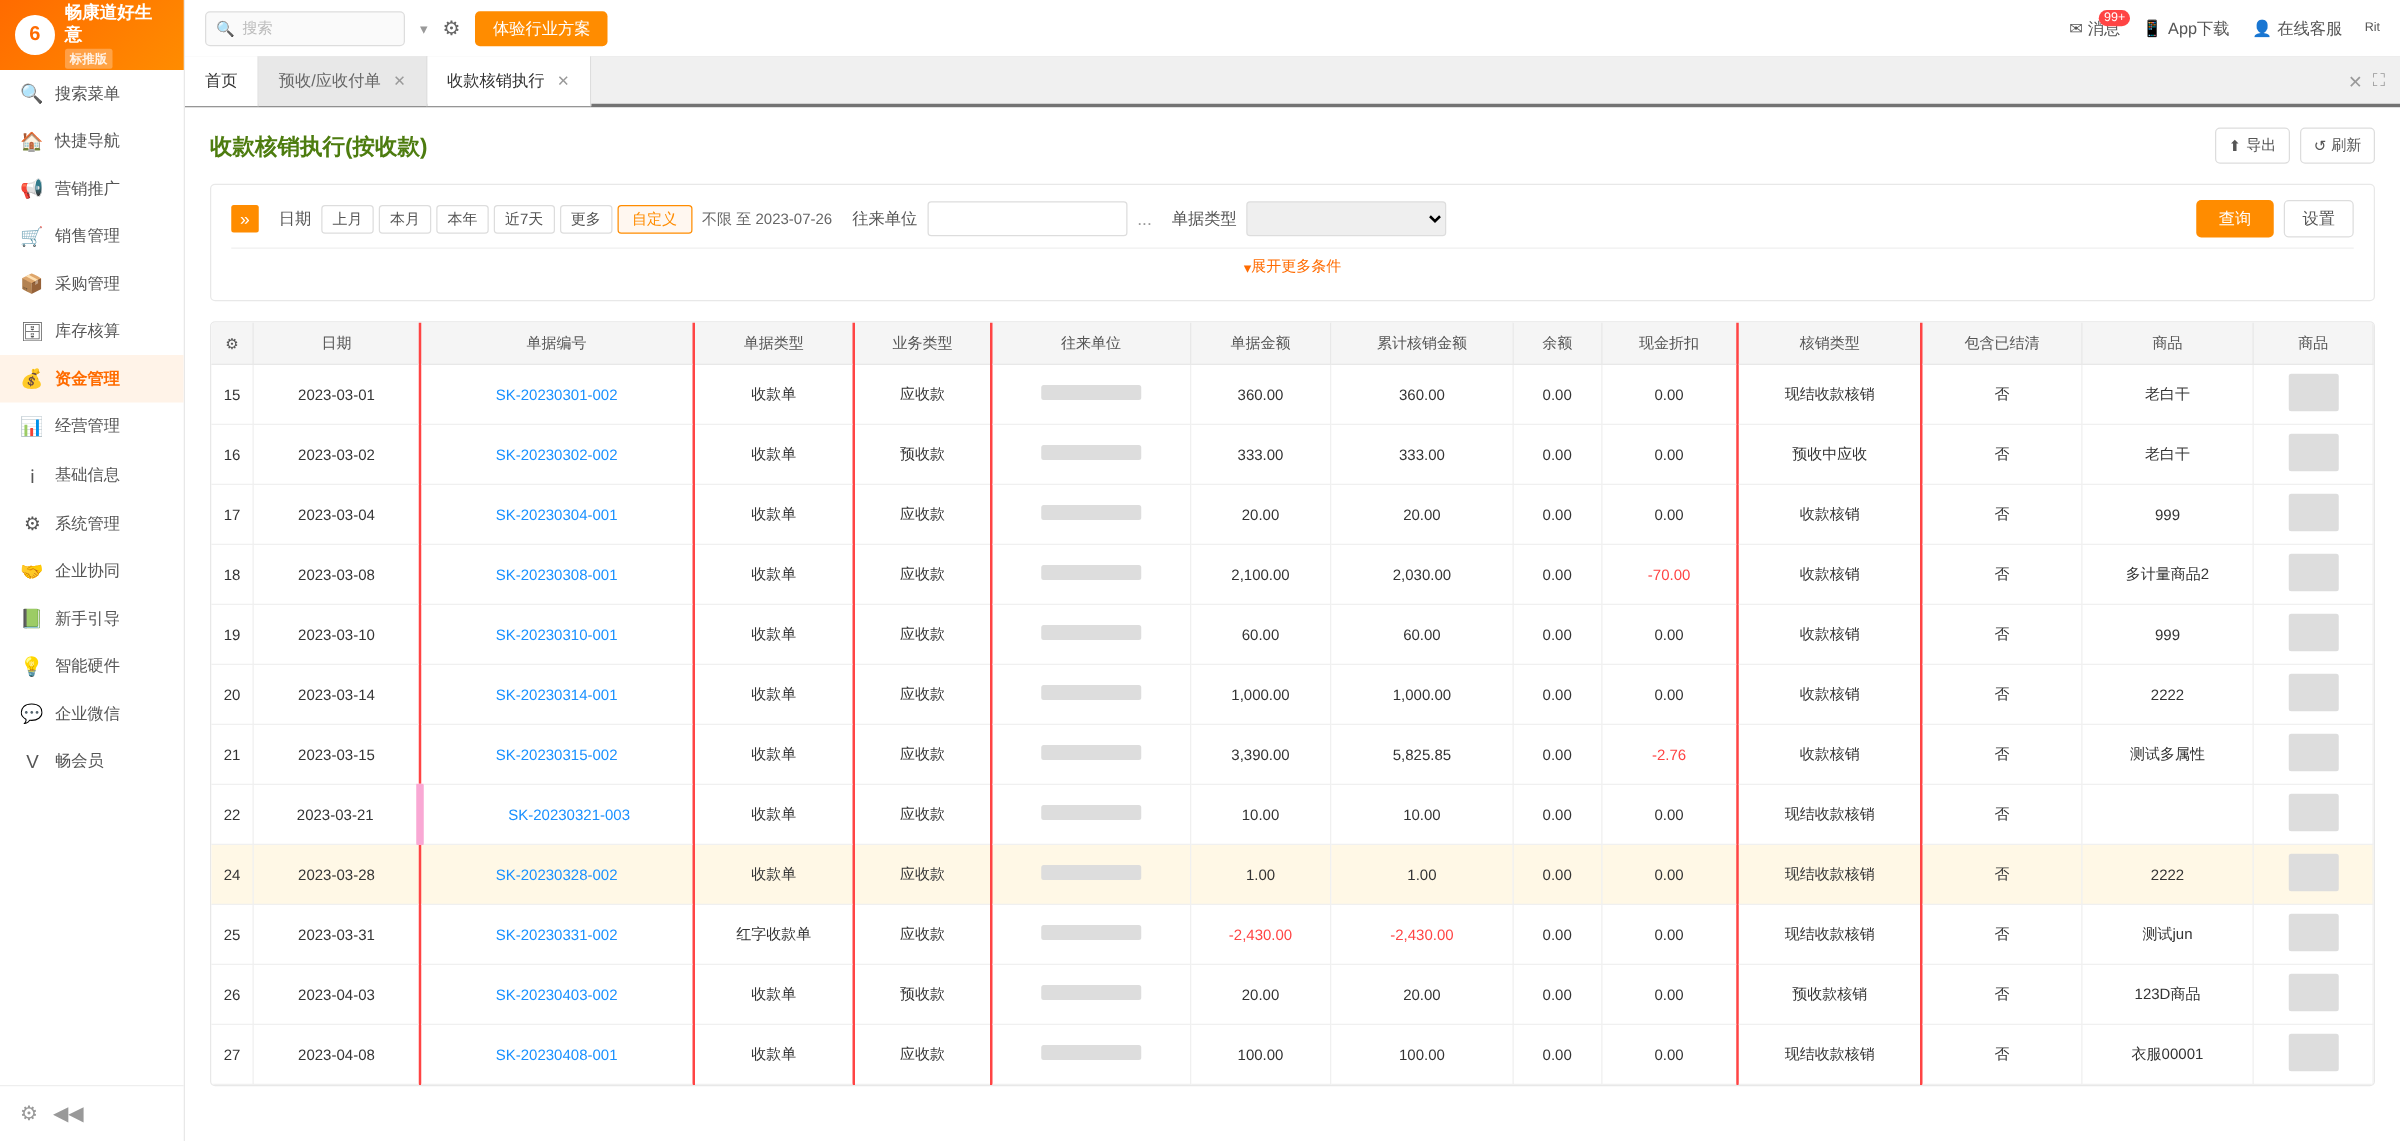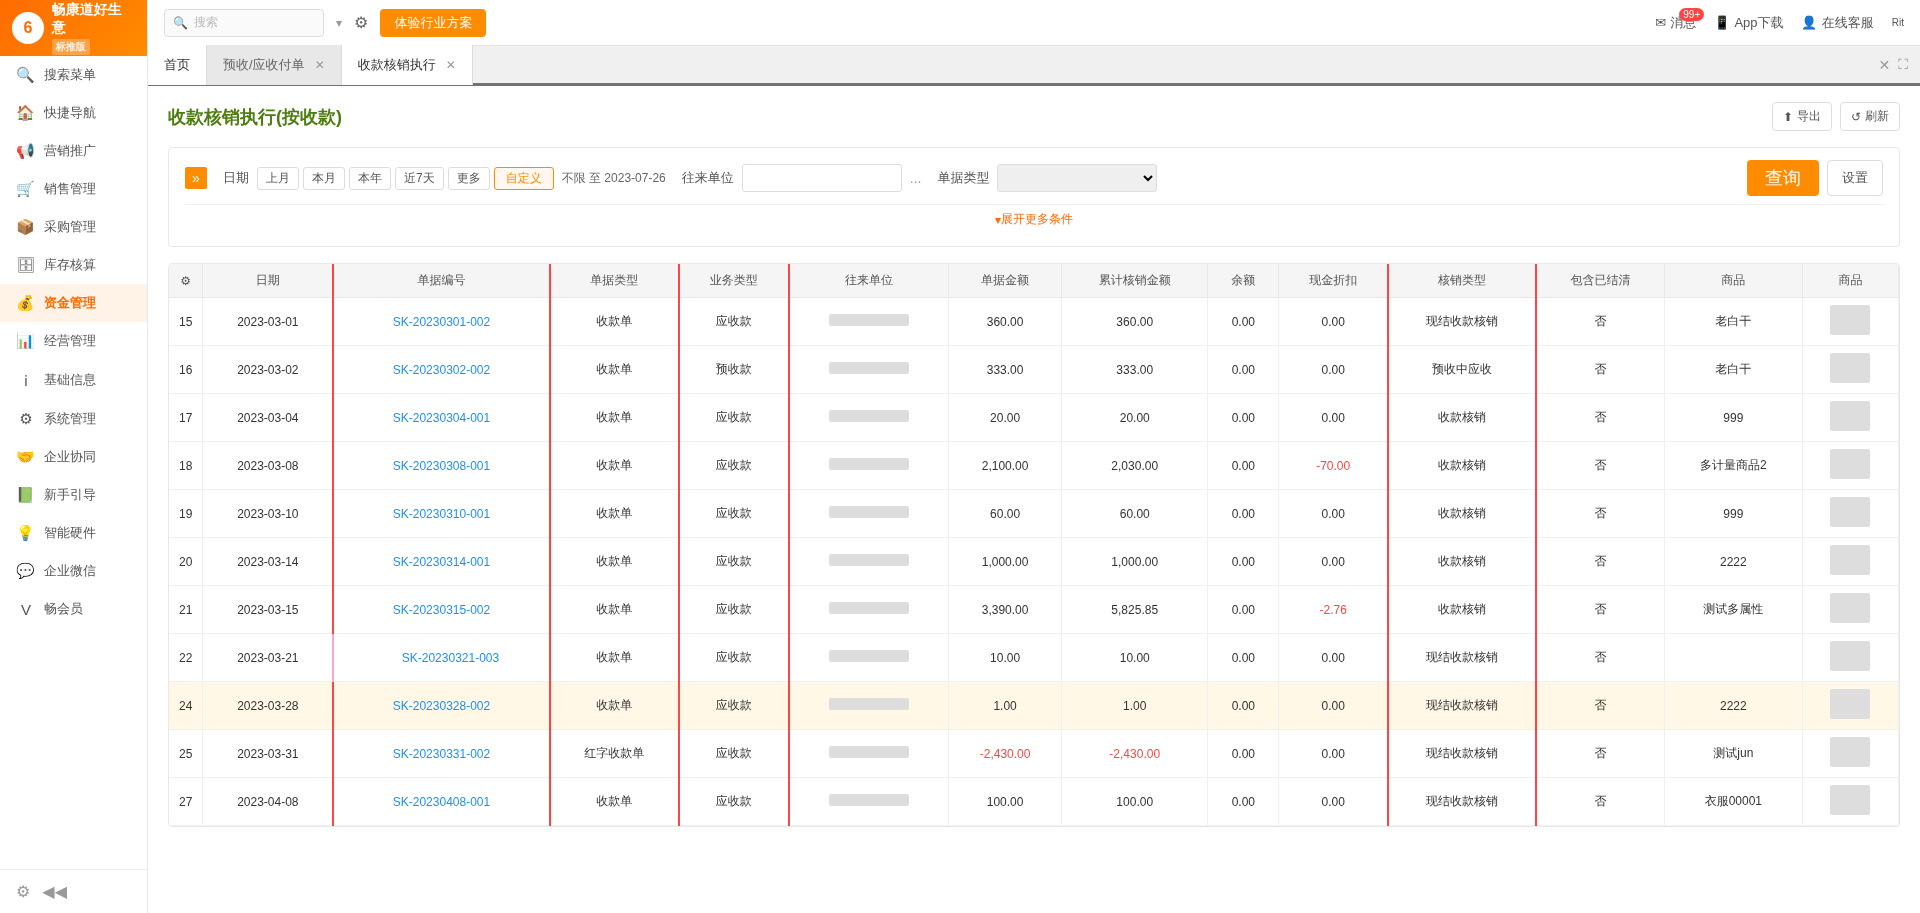--- a/index.html
+++ b/index.html
@@ -60,21 +60,21 @@
     .filter-toggle { width: 22px; height: 22px; background: #ff8c00; color: #fff; border: none; border-radius: 2px; cursor: pointer; display: flex; align-items: center; justify-content: center; font-size: 14px; }
     .filter-item { display: flex; align-items: center; gap: 8px; }
     .filter-label { color: #555; font-size: 13px; white-space: nowrap; }
     .filter-date-btns { display: flex; gap: 4px; align-items: center; }
     .filter-date-btn { padding: 2px 8px; border: 1px solid #ddd; border-radius: 3px; background: #fff; color: #555; font-size: 12px; cursor: pointer; }
     .filter-date-custom { padding: 2px 11px; border: 1px solid #ff8c00; border-radius: 3px; background: #fff7f0; color: #ff8c00; font-size: 12px; cursor: pointer; }
     .filter-date-range { color: #666; font-size: 12px; }
     .filter-input { height: 28px; border: 1px solid #ddd; border-radius: 3px; padding: 0 8px; font-size: 12px; width: 160px; }
     .filter-select { height: 28px; border: 1px solid #ddd; border-radius: 3px; padding: 0 8px; font-size: 12px; width: 160px; }
     .filter-dots { color: #999; font-size: 14px; }
-    .btn-query { background: #ff8c00; color: #fff; border: none; border-radius: 4px; padding: 6px 18px; font-size: 18px; cursor: pointer; }
+    .btn-query { background: #ff8c00; color: #fff; border: none; border-radius: 4px; padding: 6px 18px; font-size: 13px; cursor: pointer; }
     .btn-settings { border: 1px solid #ddd; background: #fff; border-radius: 4px; padding: 5px 14px; font-size: 13px; color: #555; cursor: pointer; }
     .filter-expand { display: flex; align-items: center; justify-content: center; padding: 6px; color: #ff6b00; font-size: 12px; cursor: pointer; border-top: 1px solid #f0f0f0; margin-top: 8px; }
 
     
     .table-wrap { overflow-x: auto; border: 1px solid #e8e8e8; border-radius: 4px; }
     table { width: 100%; border-collapse: collapse; font-size: 12px; }
     thead tr { background: #f5f5f5; }
     th { padding: 8px 10px; text-align: center; color: #555; font-weight: 500; border-bottom: 1px solid #e8e8e8; border-right: 1px solid #e8e8e8; white-space: nowrap; }
     td { padding: 7px 10px; text-align: center; border-bottom: 1px solid #f0f0f0; border-right: 1px solid #f0f0f0; color: #333; white-space: nowrap; }
     tr.highlighted td { background: #fff8e6; }
@@ -394,21 +394,21 @@
     <td>0.00</td>
     <td class="negative">-2.76</td>
     <td style="border-left:2px solid #ff4444; border-right:2px solid #ff4444;">收款核销</td>
     <td>否</td>
     <td>测试多属性</td>
     <td><span style="background:#ddd; display:inline-block; width:40px; height:30px; border-radius:2px;"></span></td>
   </tr>
               <tr>
     <td>22</td>
     <td>2023-03-21</td>
-    <td style="border-left:2px solid #f9a8d4; border-right:2px solid #ff4444;padding-left:28px;"><a class="link">SK-20230321-003</a></td>
+    <td style="border-left:6px solid #f9a8d4; border-right:2px solid #ff4444;padding-left:28px;"><a class="link">SK-20230321-003</a></td>
     <td>收款单</td>
     <td style="border-left:2px solid #ff4444; border-right:2px solid #ff4444;">应收款</td>
     <td><span style="background:#ddd; display:inline-block; width:80px; height:12px; border-radius:2px;"></span></td>
     <td class="">10.00</td>
     <td class="">10.00</td>
     <td>0.00</td>
     <td class="">0.00</td>
     <td style="border-left:2px solid #ff4444; border-right:2px solid #ff4444;">现结收款核销</td>
     <td>否</td>
     <td></td>
@@ -440,20 +440,36 @@
     <td class="negative">-2,430.00</td>
     <td class="negative">-2,430.00</td>
     <td>0.00</td>
     <td class="">0.00</td>
     <td style="border-left:2px solid #ff4444; border-right:2px solid #ff4444;">现结收款核销</td>
     <td>否</td>
     <td>测试jun</td>
     <td><span style="background:#ddd; display:inline-block; width:40px; height:30px; border-radius:2px;"></span></td>
   </tr>
               <tr>
+    <td>26</td>
+    <td>2023-04-03</td>
+    <td style="border-left:2px solid #ff4444; border-right:2px solid #ff4444;"><a class="link">SK-20230403-002</a></td>
+    <td>收款单</td>
+    <td style="border-left:2px solid #ff4444; border-right:2px solid #ff4444;">预收款</td>
+    <td><span style="background:#ddd; display:inline-block; width:80px; height:12px; border-radius:2px;"></span></td>
+    <td class="">20.00</td>
+    <td class="">20.00</td>
+    <td>0.00</td>
+    <td class="">0.00</td>
+    <td style="border-left:2px solid #ff4444; border-right:2px solid #ff4444;">预收款核销</td>
+    <td>否</td>
+    <td>123D商品</td>
+    <td><span style="background:#ddd; display:inline-block; width:40px; height:30px; border-radius:2px;"></span></td>
+  </tr>
+              <tr>
     <td>27</td>
     <td>2023-04-08</td>
     <td style="border-left:2px solid #ff4444; border-right:2px solid #ff4444;"><a class="link">SK-20230408-001</a></td>
     <td>收款单</td>
     <td style="border-left:2px solid #ff4444; border-right:2px solid #ff4444;">应收款</td>
     <td><span style="background:#ddd; display:inline-block; width:80px; height:12px; border-radius:2px;"></span></td>
     <td class="">100.00</td>
     <td class="">100.00</td>
     <td>0.00</td>
     <td class="">0.00</td>

